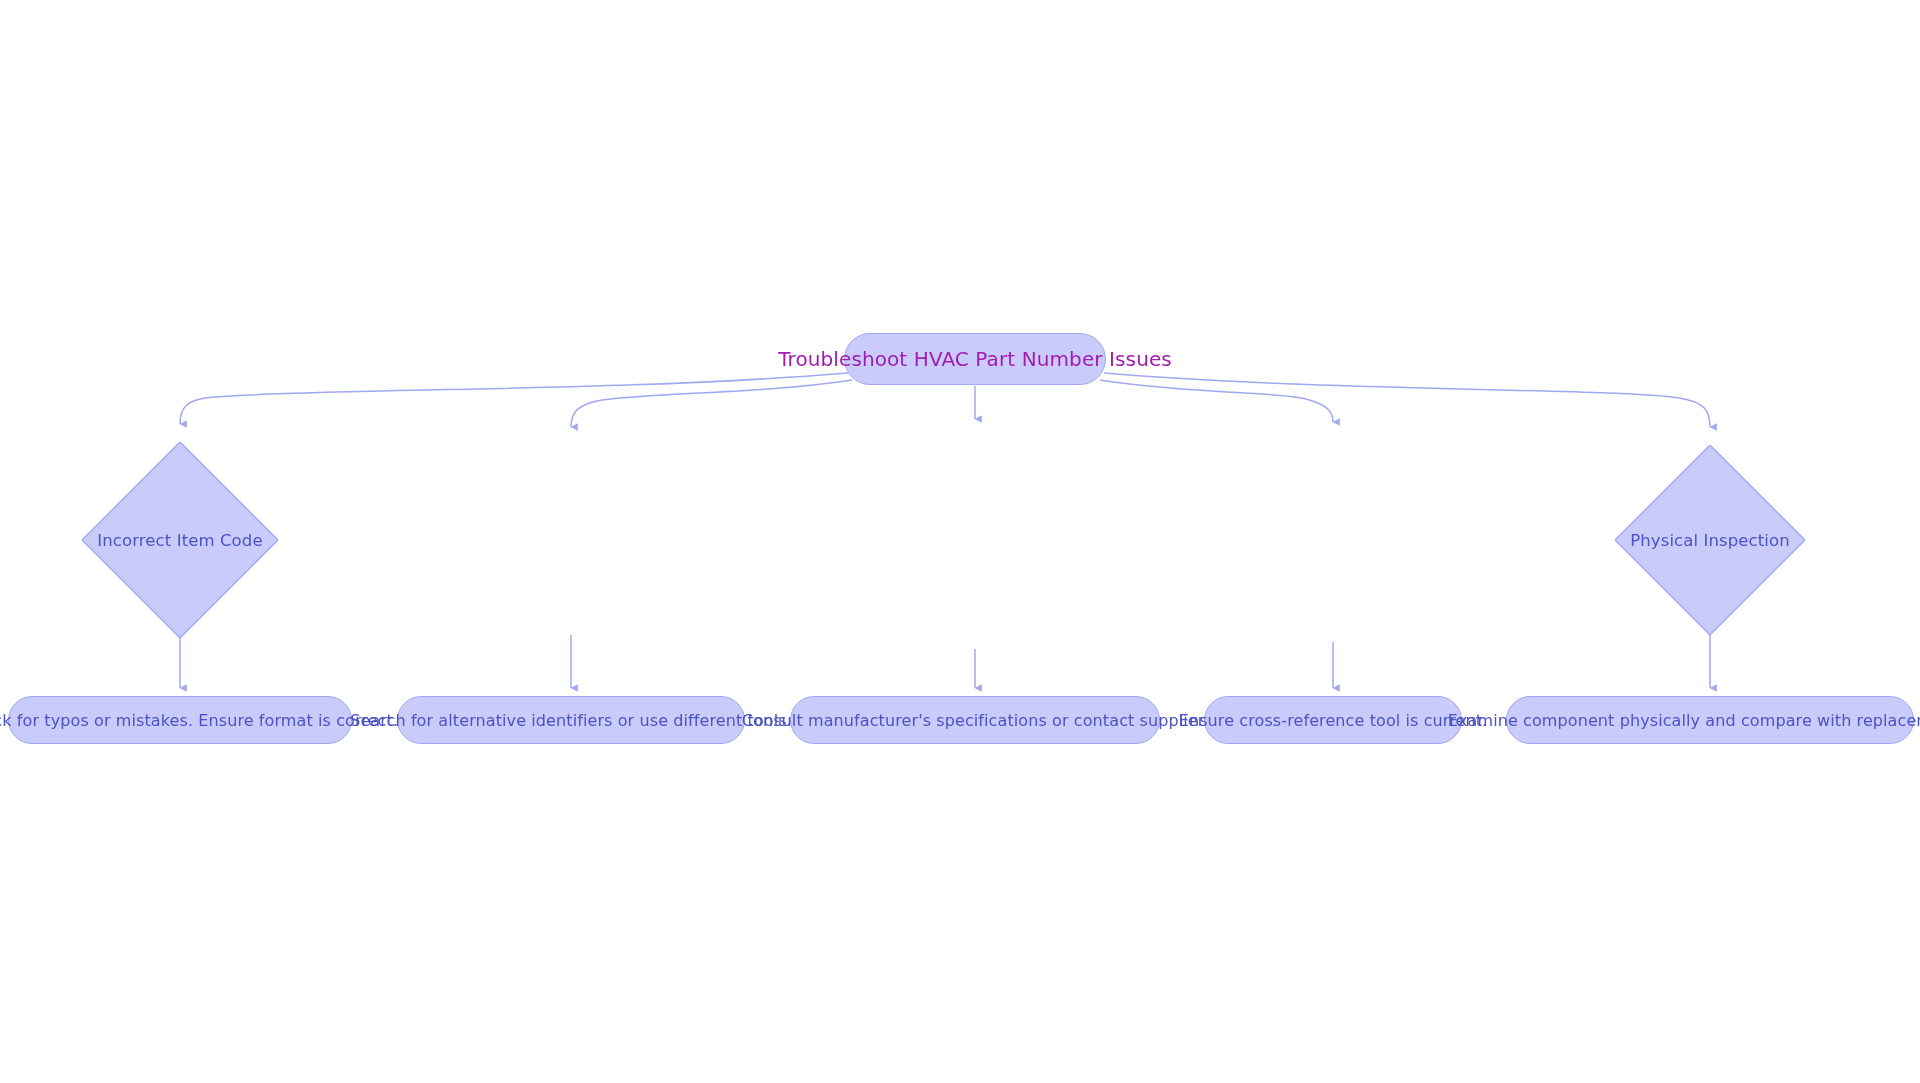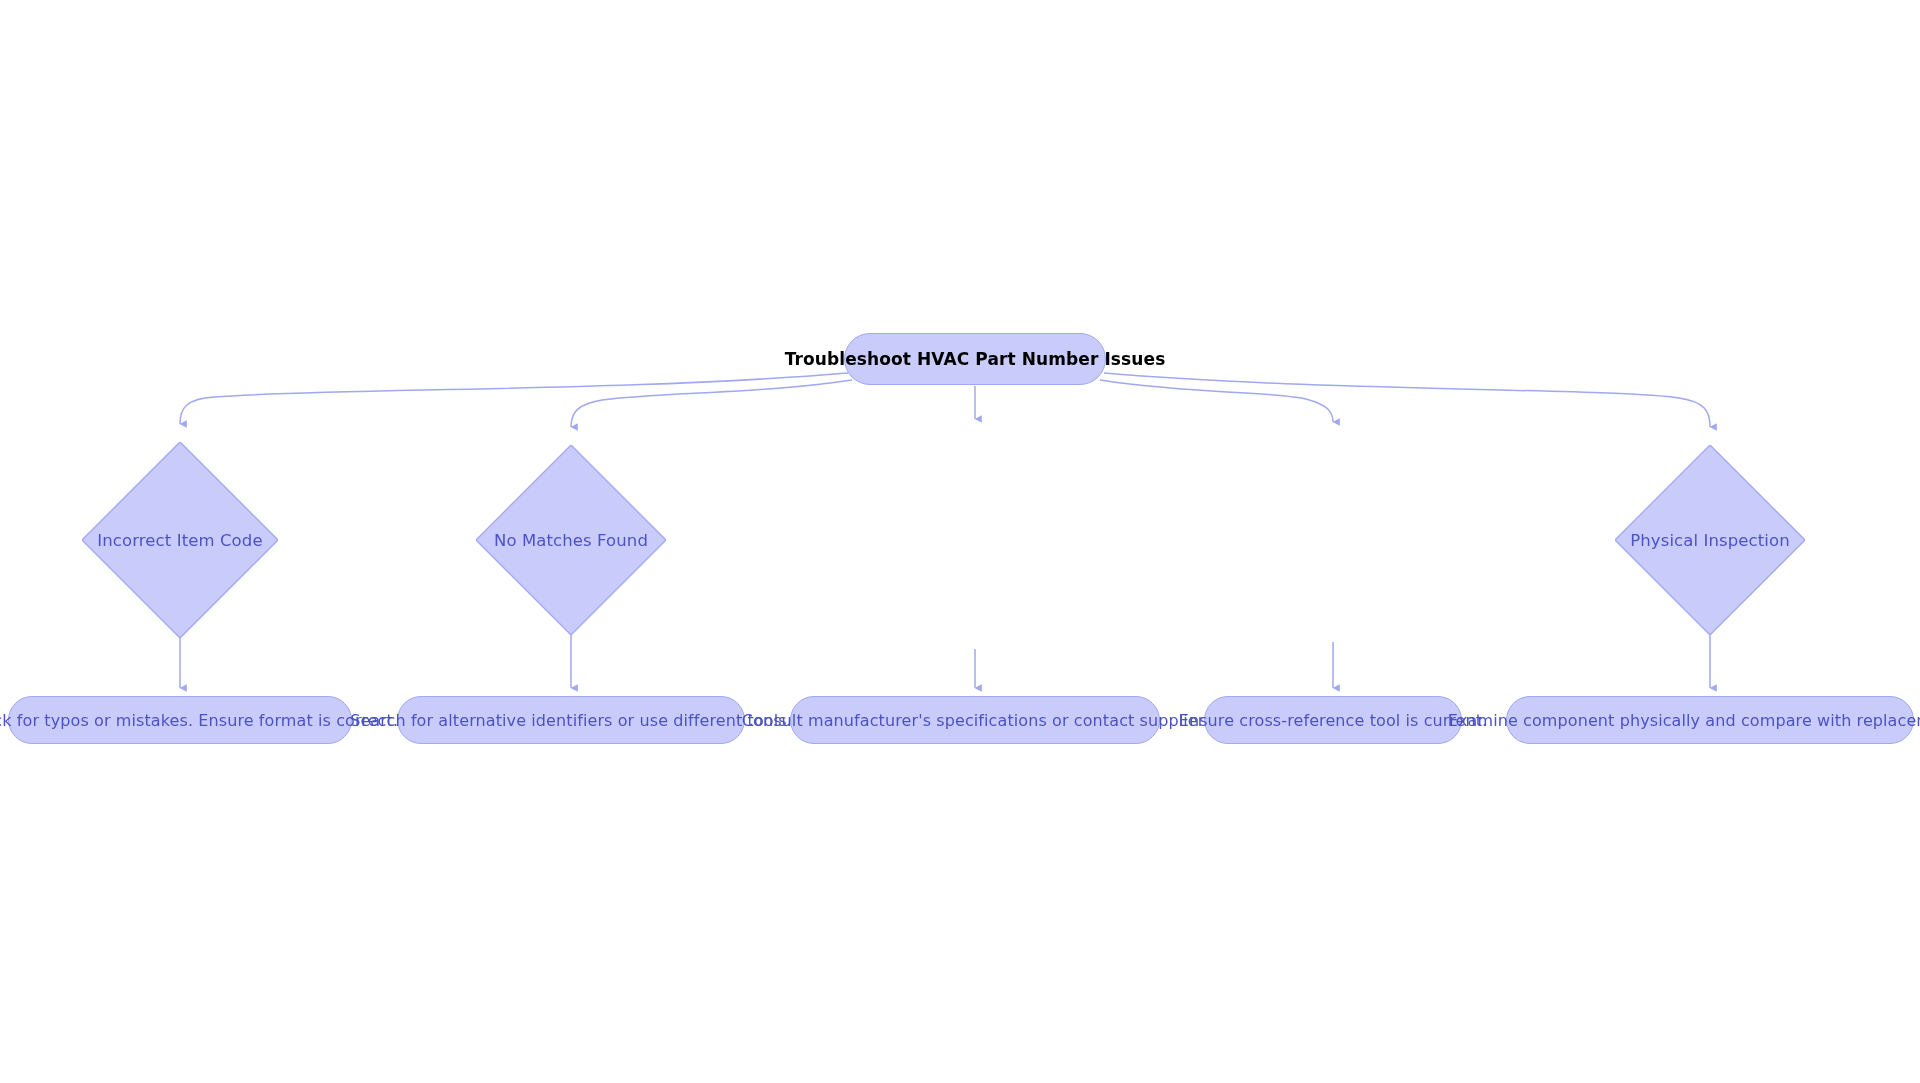--- a/index.html
+++ b/index.html
@@ -35,25 +35,24 @@
     align-items: center;
     justify-content: center;
   }
   
   .node-root {
     background: #c9ccfb;
     border: 1.4px solid #9fa8f0;
     border-radius: 999px;
   }
   .node-root .node-label {
-    color: #000000;
-    font-size: 17px;
+    color: #a21caf;
+    font-size: 20px;
     letter-spacing: 0.1px;
     white-space: nowrap;
-    font-weight: bold;
   }
   
   .node-diamond {
     background: transparent;
   }
   .diamond-shape {
     position: absolute;
     left: 0;
     top: 0;
     width: 100%;
@@ -114,26 +113,20 @@
   <div class="node node-diamond" style="left:82px; top:442px; width:196px; height:196px;">
     <svg class="diamond-shape" viewBox="0 0 100 100" preserveAspectRatio="none">
       <polygon points="50,0 100,50 50,100 0,50" fill="#c9ccfb" stroke="#9fa8f0" stroke-width="0.7"></polygon>
     </svg>
     <span class="node-label">Incorrect Item Code</span>
   </div>
   <div class="node node-result" style="left:8px; top:696px; width:344px; height:48px;">
     <span class="node-label">Check for typos or mistakes. Ensure format is correct.</span>
   </div>
 
-  <div class="node node-diamond" style="left:476px; top:445px; width:190px; height:190px;">
-    <svg class="diamond-shape" viewBox="0 0 100 100" preserveAspectRatio="none">
-      <polygon points="50,0 100,50 50,100 0,50" fill="#c9ccfb" stroke="#9fa8f0" stroke-width="0.7"></polygon>
-    </svg>
-    <span class="node-label">No Matches Found</span>
-  </div>
   <div class="node node-result" style="left:397px; top:696px; width:348px; height:48px;">
     <span class="node-label">Search for alternative identifiers or use different tools.</span>
   </div>
 
   <div class="node node-result" style="left:790px; top:696px; width:370px; height:48px;">
     <span class="node-label">Consult manufacturer's specifications or contact supplier.</span>
   </div>
 
   <div class="node node-result" style="left:1204px; top:696px; width:258px; height:48px;">
     <span class="node-label">Ensure cross-reference tool is current.</span>

